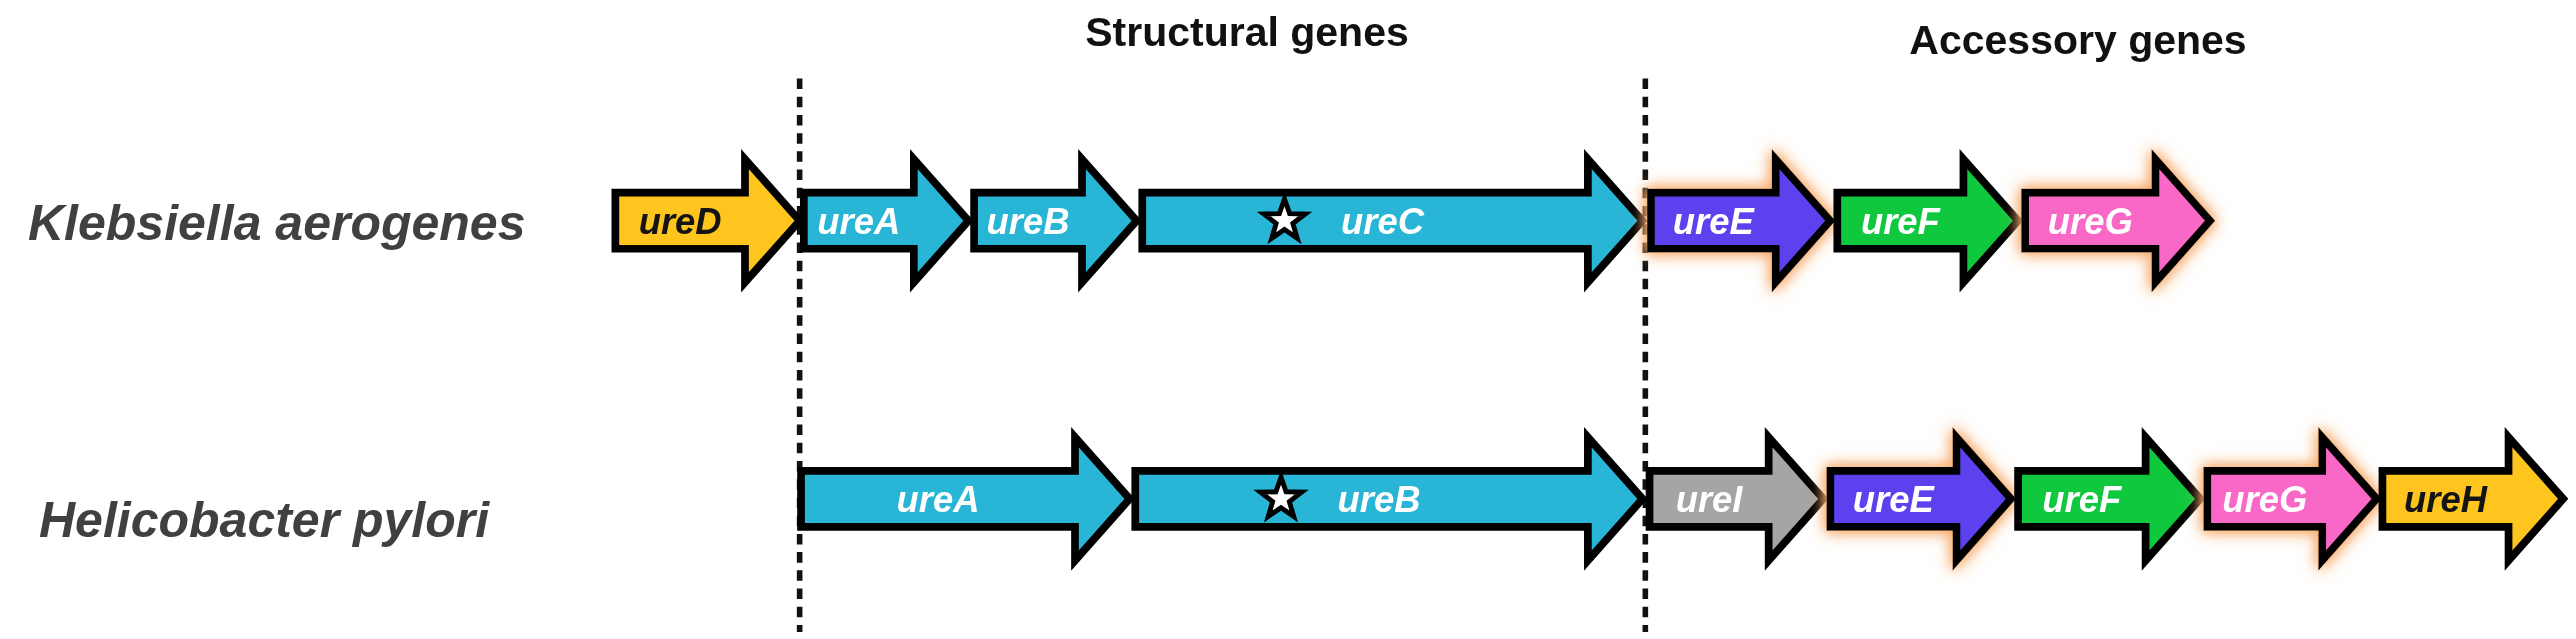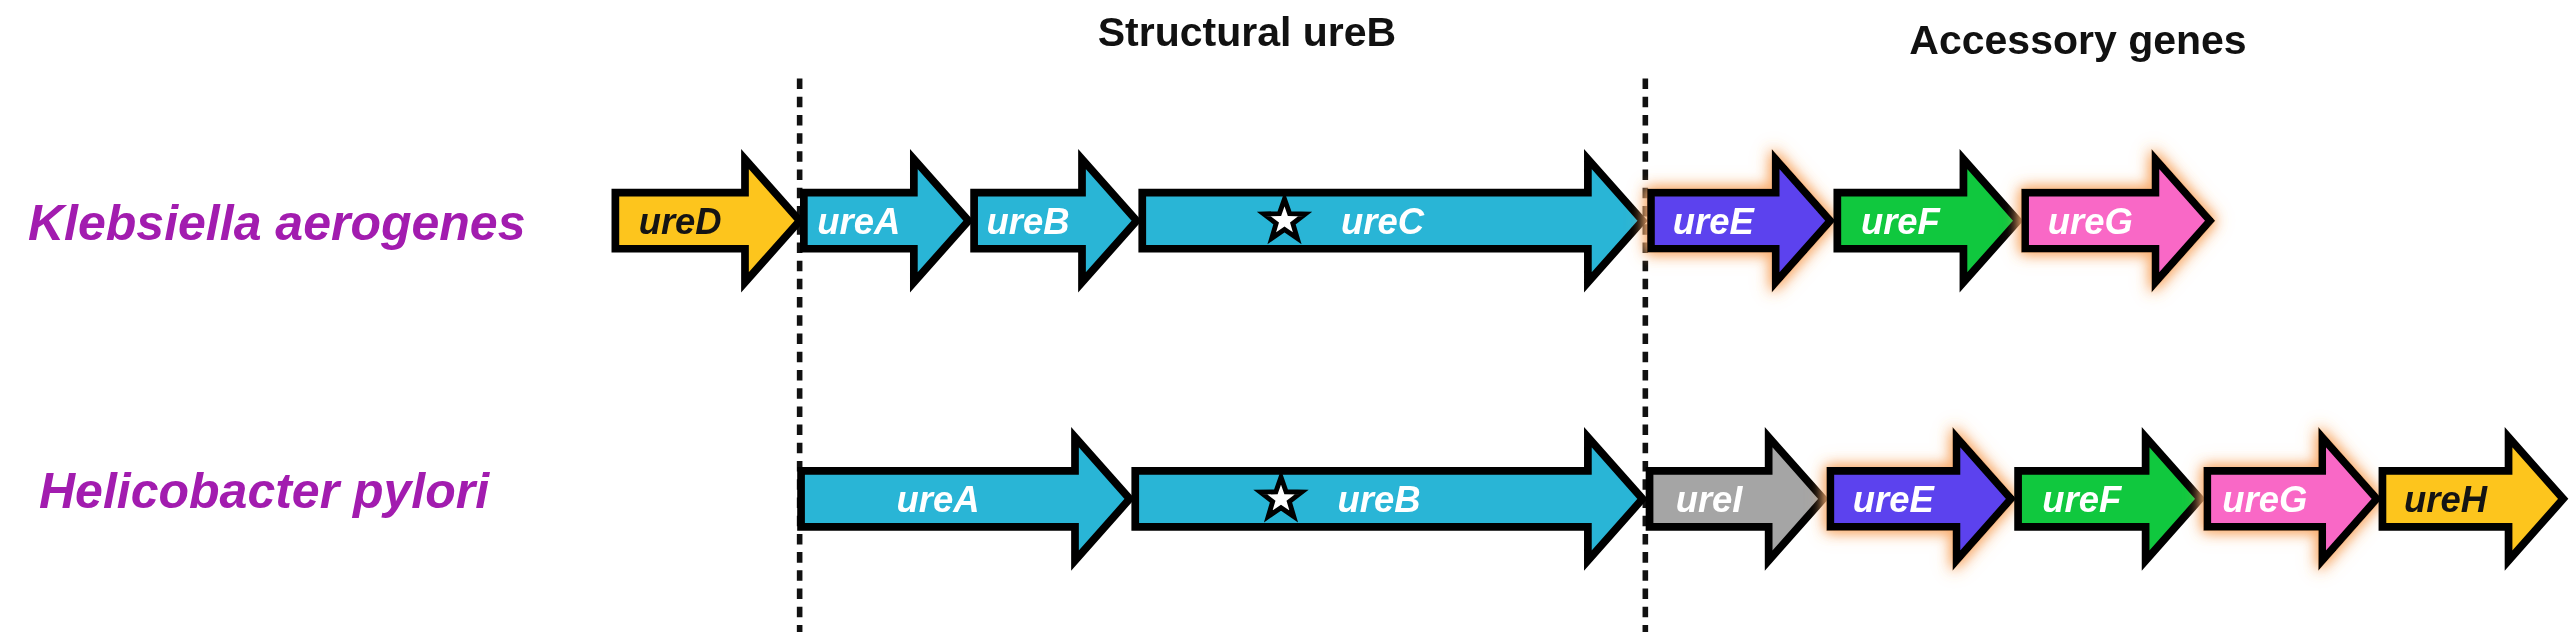--- a/index.html
+++ b/index.html
@@ -8,35 +8,35 @@
     font-family:"Liberation Sans","DejaVu Sans",sans-serif;
   }
   .section-title{
     position:absolute;transform:translate(-50%,-50%);
     font-size:41px;font-weight:bold;color:#111;white-space:nowrap;letter-spacing:0px;
   }
   #section-structural{left:1247px;top:32px;}
   #section-accessory{left:2078px;top:40px;}
   .species-label{
     position:absolute;transform:translateY(-50%);
-    font-size:50px;font-weight:bold;font-style:italic;color:#a21caf;white-space:nowrap;
+    font-size:50px;font-weight:bold;font-style:italic;color:#404040;white-space:nowrap;
   }
   #species-0{left:28px;top:223px;}
-  #species-1{left:39px;top:491px;}
+  #species-1{left:39px;top:520px;}
   #diagram{position:absolute;left:0;top:0;}
   .gene-label{
     font-family:"Liberation Sans","DejaVu Sans",sans-serif;
     font-weight:bold;font-style:italic;font-size:52px;
   }
 </style>
 </head>
 <body>
 
 <div class="canvas">
-  <div class="section-title" id="section-structural">Structural ureB</div>
+  <div class="section-title" id="section-structural">Structural genes</div>
   <div class="section-title" id="section-accessory">Accessory genes</div>
 
   <div class="species-label" id="species-0">Klebsiella aerogenes</div>
   <div class="species-label" id="species-1">Helicobacter pylori</div>
 
   <svg id="diagram" width="2576" height="639" viewBox="0 0 3676 912" xmlns="http://www.w3.org/2000/svg">
       <defs>
         <filter id="glow" x="-60%" y="-60%" width="220%" height="220%">
           <feDropShadow dx="0" dy="0" stdDeviation="9" flood-color="#F8AE70" flood-opacity="0.95"></feDropShadow>
           <feDropShadow dx="0" dy="0" stdDeviation="9" flood-color="#F8AE70" flood-opacity="0.9"></feDropShadow>

